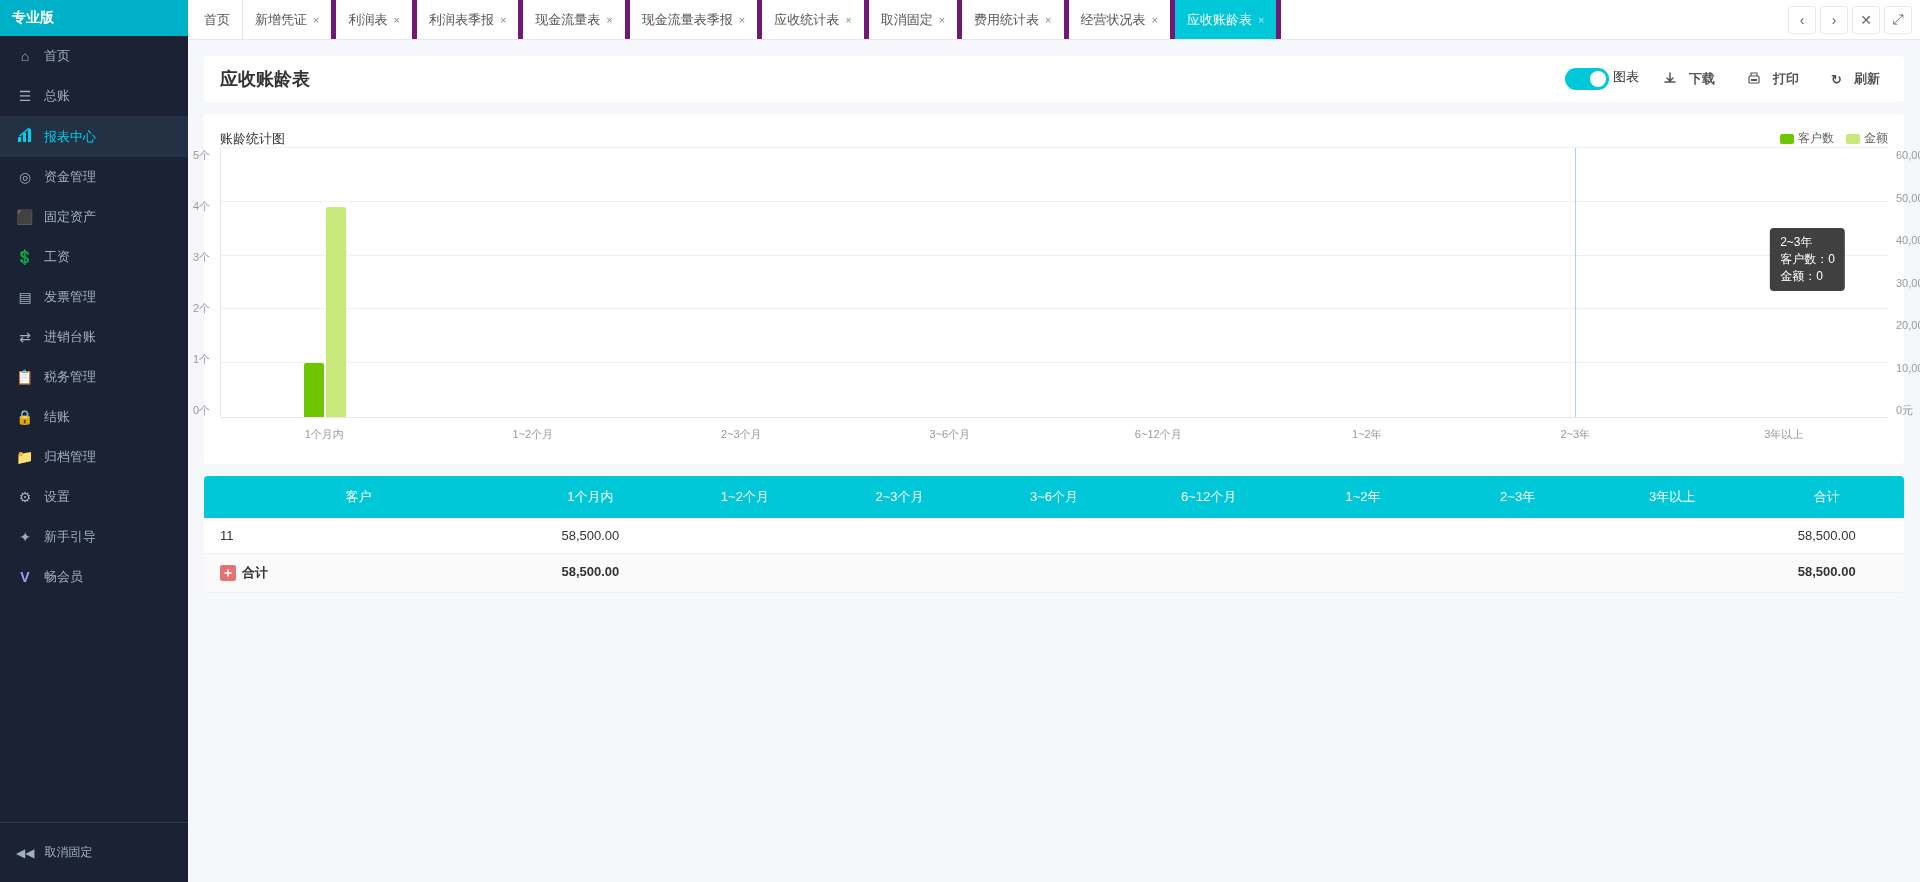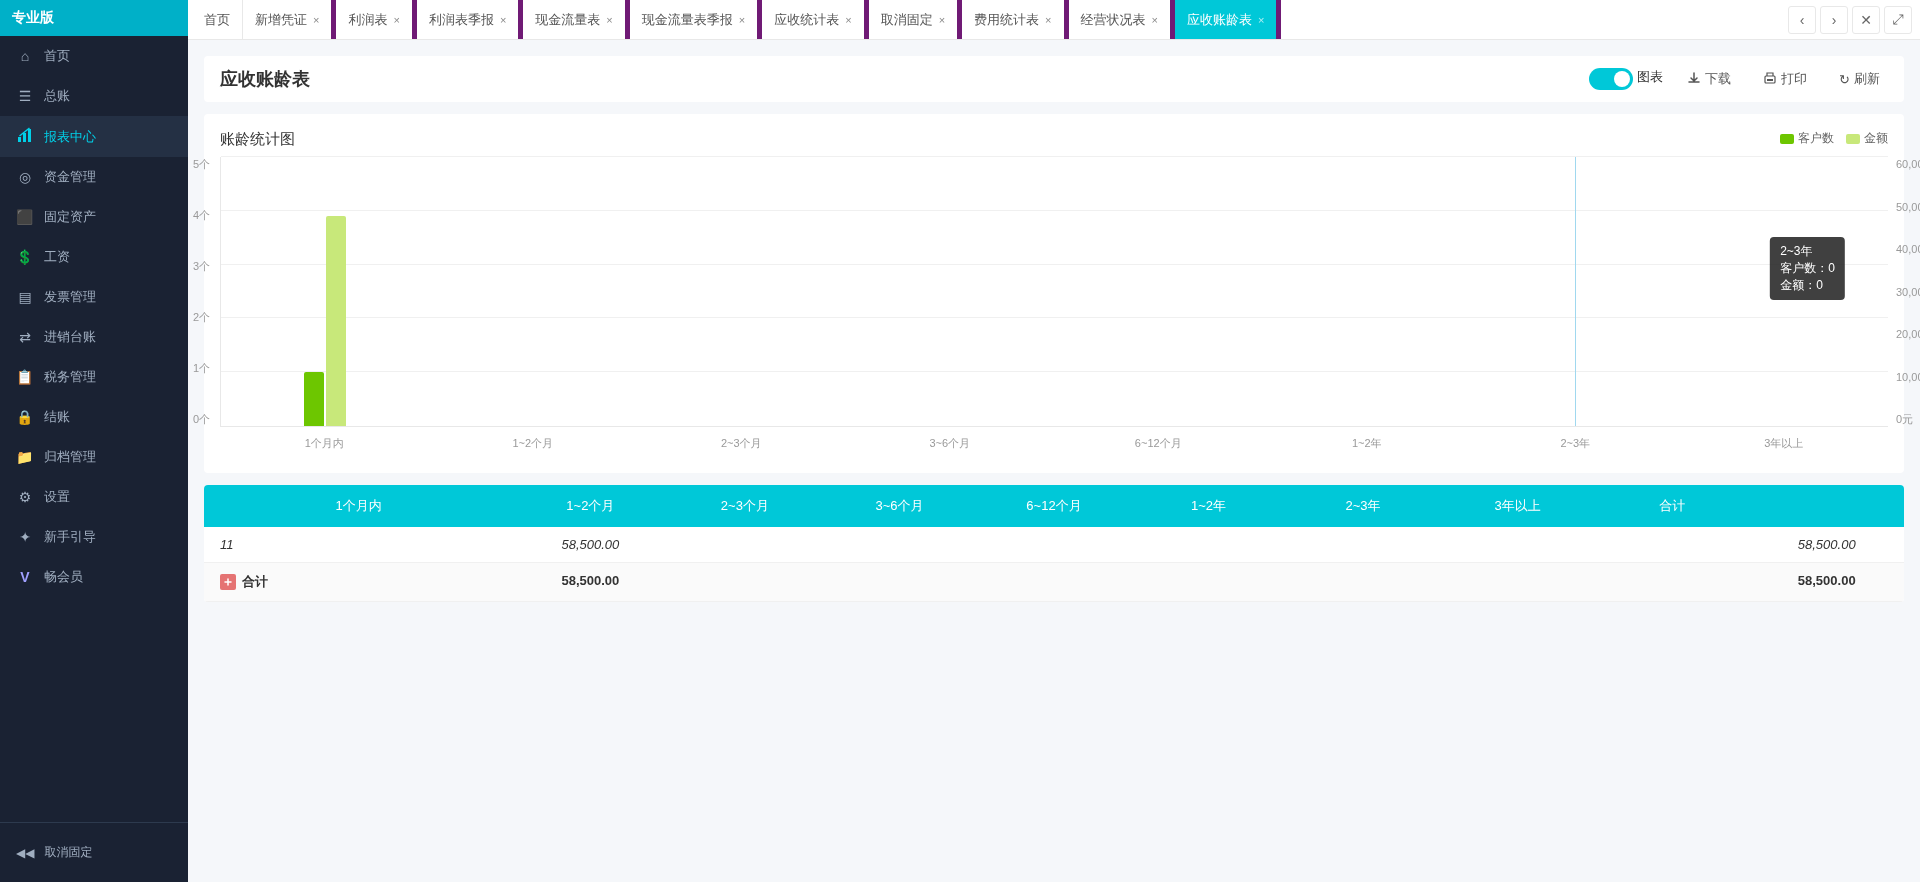--- a/index.html
+++ b/index.html
@@ -135,35 +135,36 @@
     .toggle::after {
       content: '';
       position: absolute;
       right: 3px; top: 3px;
       width: 16px; height: 16px;
       background: #fff;
       border-radius: 50%;
     }
     .toggle-label { font-size: 13px; color: #333; }
     .action-btn {
-      display: flex; align-items: center; gap: 4px;
+      display: flex; align-items: center; gap: 12px;
       font-size: 13px; color: #555; cursor: pointer;
       padding: 4px 8px;
       border-radius: 3px;
+      font-weight: bold;
     }
 
     
     .chart-section {
       background: #fff;
       border-radius: 4px;
       padding: 16px;
       margin-bottom: 12px;
       position: relative;
     }
-    .chart-title { font-size: 15px; color: #333; margin-bottom: 8px; }
+    .chart-title { font-size: 13px; color: #333; }
     .chart-legend {
       position: absolute;
       top: 16px; right: 16px;
       display: flex; align-items: center; gap: 12px;
       font-size: 12px; color: #666;
     }
     .legend-item { display: flex; align-items: center; gap: 4px; }
     .legend-color { width: 14px; height: 10px; border-radius: 2px; }
     .chart-y-left {
       position: absolute;
@@ -263,21 +264,20 @@
     .table-header .th {
       padding: 12px 8px;
       text-align: center;
       font-weight: normal;
     }
     .table-row-data {
       display: grid;
       grid-template-columns: 2fr 1fr 1fr 1fr 1fr 1fr 1fr 1fr 1fr 1fr;
       border-bottom: 1px solid #f0f0f0;
       font-size: 13px;
-      font-style: italic;
     }
     .table-row-data .td {
       padding: 10px 8px;
       text-align: center;
       color: #333;
     }
     .table-row-data .td:first-child { text-align: left; padding-left: 16px; }
     .table-total {
       display: grid;
       grid-template-columns: 2fr 1fr 1fr 1fr 1fr 1fr 1fr 1fr 1fr 1fr;
@@ -555,20 +555,21 @@
           </div>
           <div>
             <span>金额</span>：<span>0</span>
           </div>
         </div>
       </div>
     </div>
 
     <div class="data-table">
       <div class="table-header">
+        <div class="th">客户</div>
         <div class="th">1个月内</div>
         <div class="th">1~2个月</div>
         <div class="th">2~3个月</div>
         <div class="th">3~6个月</div>
         <div class="th">6~12个月</div>
         <div class="th">1~2年</div>
         <div class="th">2~3年</div>
         <div class="th">3年以上</div>
         <div class="th">合计</div>
       </div>

